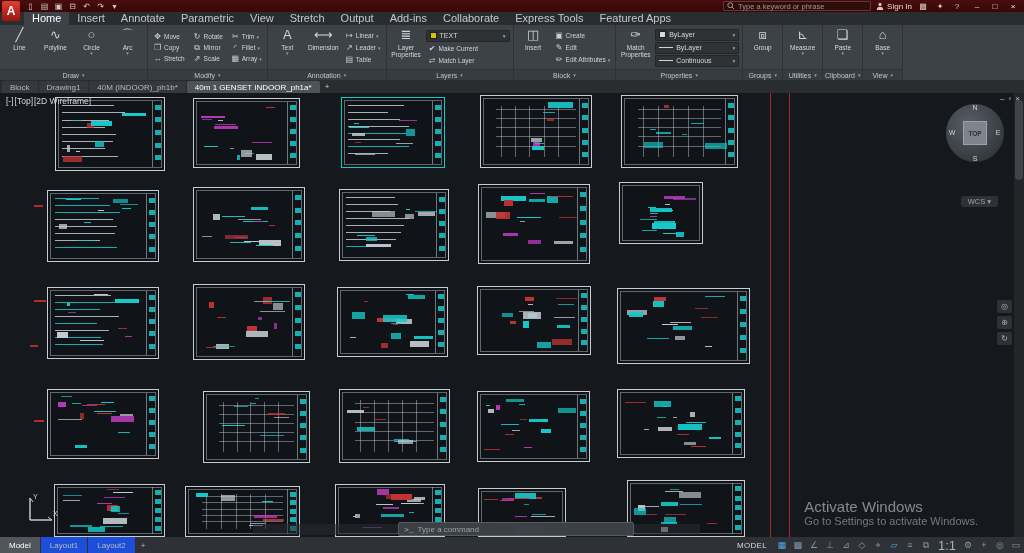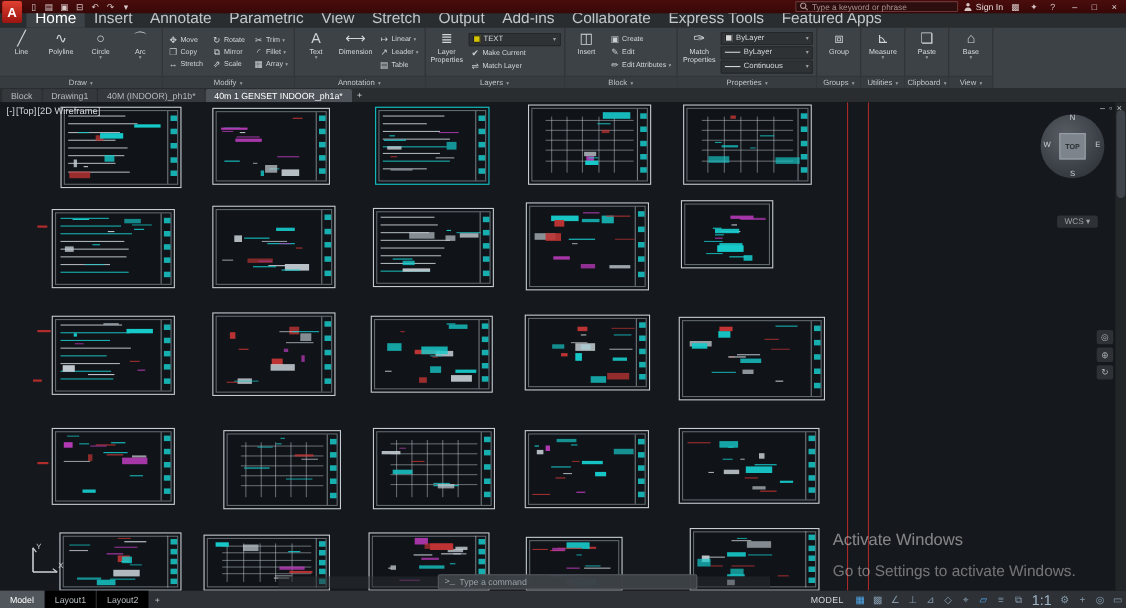--- a/index.html
+++ b/index.html
@@ -24,21 +24,21 @@
     font-size:7.5px; font-family:"Liberation Sans",sans-serif; }
   .searchbox input::placeholder { color:#ab8f8f; }
   .tbicon { color:#d6c6c6; font-size:8px; width:12px; text-align:center; }
   .signin { display:flex; align-items:center; gap:3px; font-size:8px; color:#e4dada; }
   .winbtns { display:flex; }
   .winbtn { width:18px; height:12px; display:flex; align-items:center; justify-content:center;
     font-size:8px; color:#e8e0e0; }
 
   
   .ribbontabs { height:13px; background:#2a2d30; display:flex; align-items:flex-end; padding-left:24px; }
-  .rtab { padding:2px 8px 1px; font-size:14px; color:#c3c7ca; white-space:nowrap; cursor:default; }
+  .rtab { padding:2px 8px 1px; font-size:11px; color:#c3c7ca; white-space:nowrap; cursor:default; }
   .rtab.active { background:#3d4247; color:#fff; border-radius:2px 2px 0 0; }
 
   
   .ribbon { height:55px; background:#3d4247; display:flex; overflow:hidden; }
   .panel { display:flex; flex-direction:column; border-right:1px solid #2e3236; flex:0 0 auto; }
   .panel-body { flex:1; display:flex; align-items:stretch; padding:1px 3px 0; gap:3px; }
   .panel-foot { height:11px; background:#373c41; border-top:1px solid #32363a;
     font-size:7px; color:#c2c6c9; display:flex; align-items:center; justify-content:center; gap:3px; }
   .bigbtn { width:33px; display:flex; flex-direction:column; align-items:center; padding-top:1px;
     font-size:6.5px; color:#d6dade; text-align:center; line-height:1.1; cursor:default; border-radius:2px; }
@@ -100,40 +100,40 @@
     gap:3px; z-index:25; }
   .navbtn { height:13px; background:#2e3236; color:#aab1b7; font-size:8px; display:flex;
     align-items:center; justify-content:center; border-radius:2px; cursor:default; }
 
   .vscroll { position:absolute; right:0; top:0; bottom:0; width:10px; background:#232629; z-index:10; }
   .vthumb { position:absolute; left:1px; right:1px; top:7px; height:80px; background:#3f444a; border-radius:4px; }
 
   .watermark { position:absolute; right:46px; bottom:10px; color:rgba(255,255,255,.48);
     text-align:left; z-index:15; pointer-events:none; }
   .watermark .wm1 { font-size:15px; }
-  .watermark .wm2 { font-size:14px; margin-top:12px; color:rgba(255,255,255,.40); }
+  .watermark .wm2 { font-size:11px; margin-top:0; color:rgba(255,255,255,.40); }
 
   .ucs { position:absolute; left:24px; bottom:11px; z-index:15; }
 
   .cmdstrip { position:absolute; left:253px; top:431px; width:447px; height:11px;
     background:rgba(40,44,48,.55); z-index:18; }
   .cmdbar { position:absolute; left:398px; top:429px; width:236px; height:14px;
     background:rgba(62,66,71,.94); border:1px solid #565b60; border-radius:2px; z-index:19;
     display:flex; align-items:center; gap:4px; padding:0 5px; }
   .cmdicon { color:#aeb5bb; font-size:8px; font-family:"Liberation Mono",monospace; }
   .cmdbar input { flex:1; background:transparent; border:0; outline:0; color:#cfd4d8;
     font-size:8px; font-family:"Liberation Sans",sans-serif; }
   .cmdbar input::placeholder { color:#9aa0a6; }
 
   
   .statusbar { position:absolute; left:0; bottom:0; width:1024px; height:16px; background:#2e3236;
     display:flex; align-items:center; z-index:50; }
   .ltabs { display:flex; height:100%; align-items:stretch; }
   .ltab { display:flex; align-items:center; padding:0 9px; font-size:8px; color:#b6bbbf;
-    background:#000000; margin-right:1px; cursor:default; }
+    background:#1d4ed8; margin-right:1px; cursor:default; }
   .ltab.active { background:#50565c; color:#fff; }
   .ltab.plus { background:transparent; padding:0 5px; }
   .sb-spacer { flex:1; }
   .model-label { font-size:8px; color:#d2d7db; padding:0 7px; letter-spacing:.3px; cursor:default; }
   .sicon { width:16px; text-align:center; font-size:9px; color:#8399ab; cursor:default; }
   .sicon.on { color:#4da6e8; }
   .slabel { font-size:13px; color:#9fb4c6; padding:0 4px; cursor:default; }
 </style>
 </head>
 <body>

